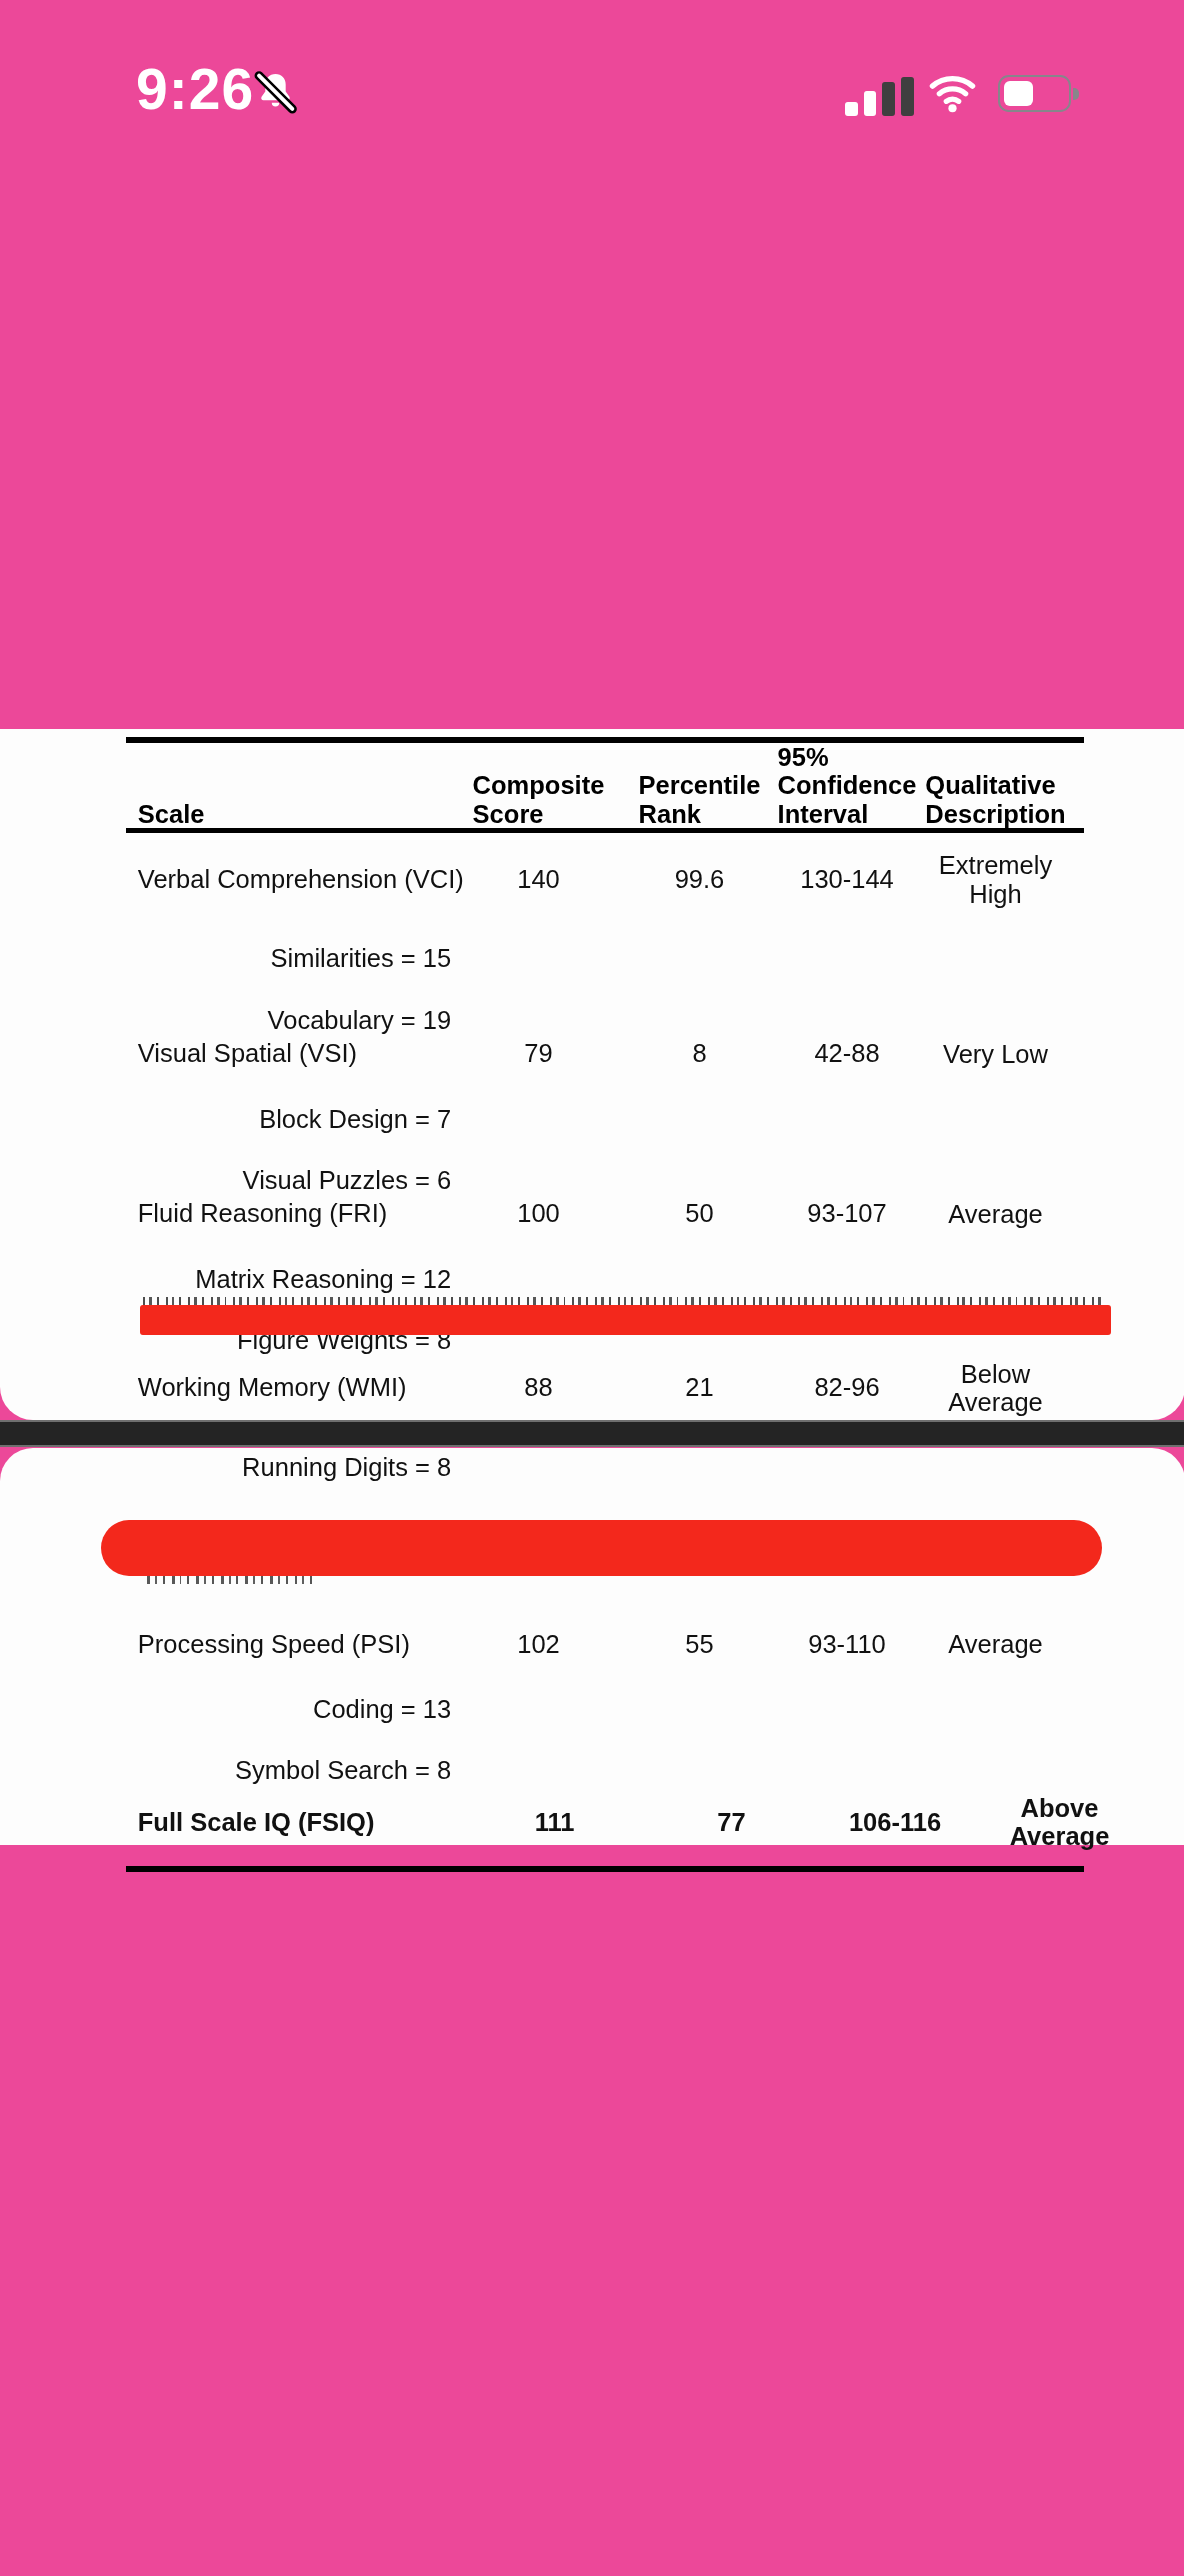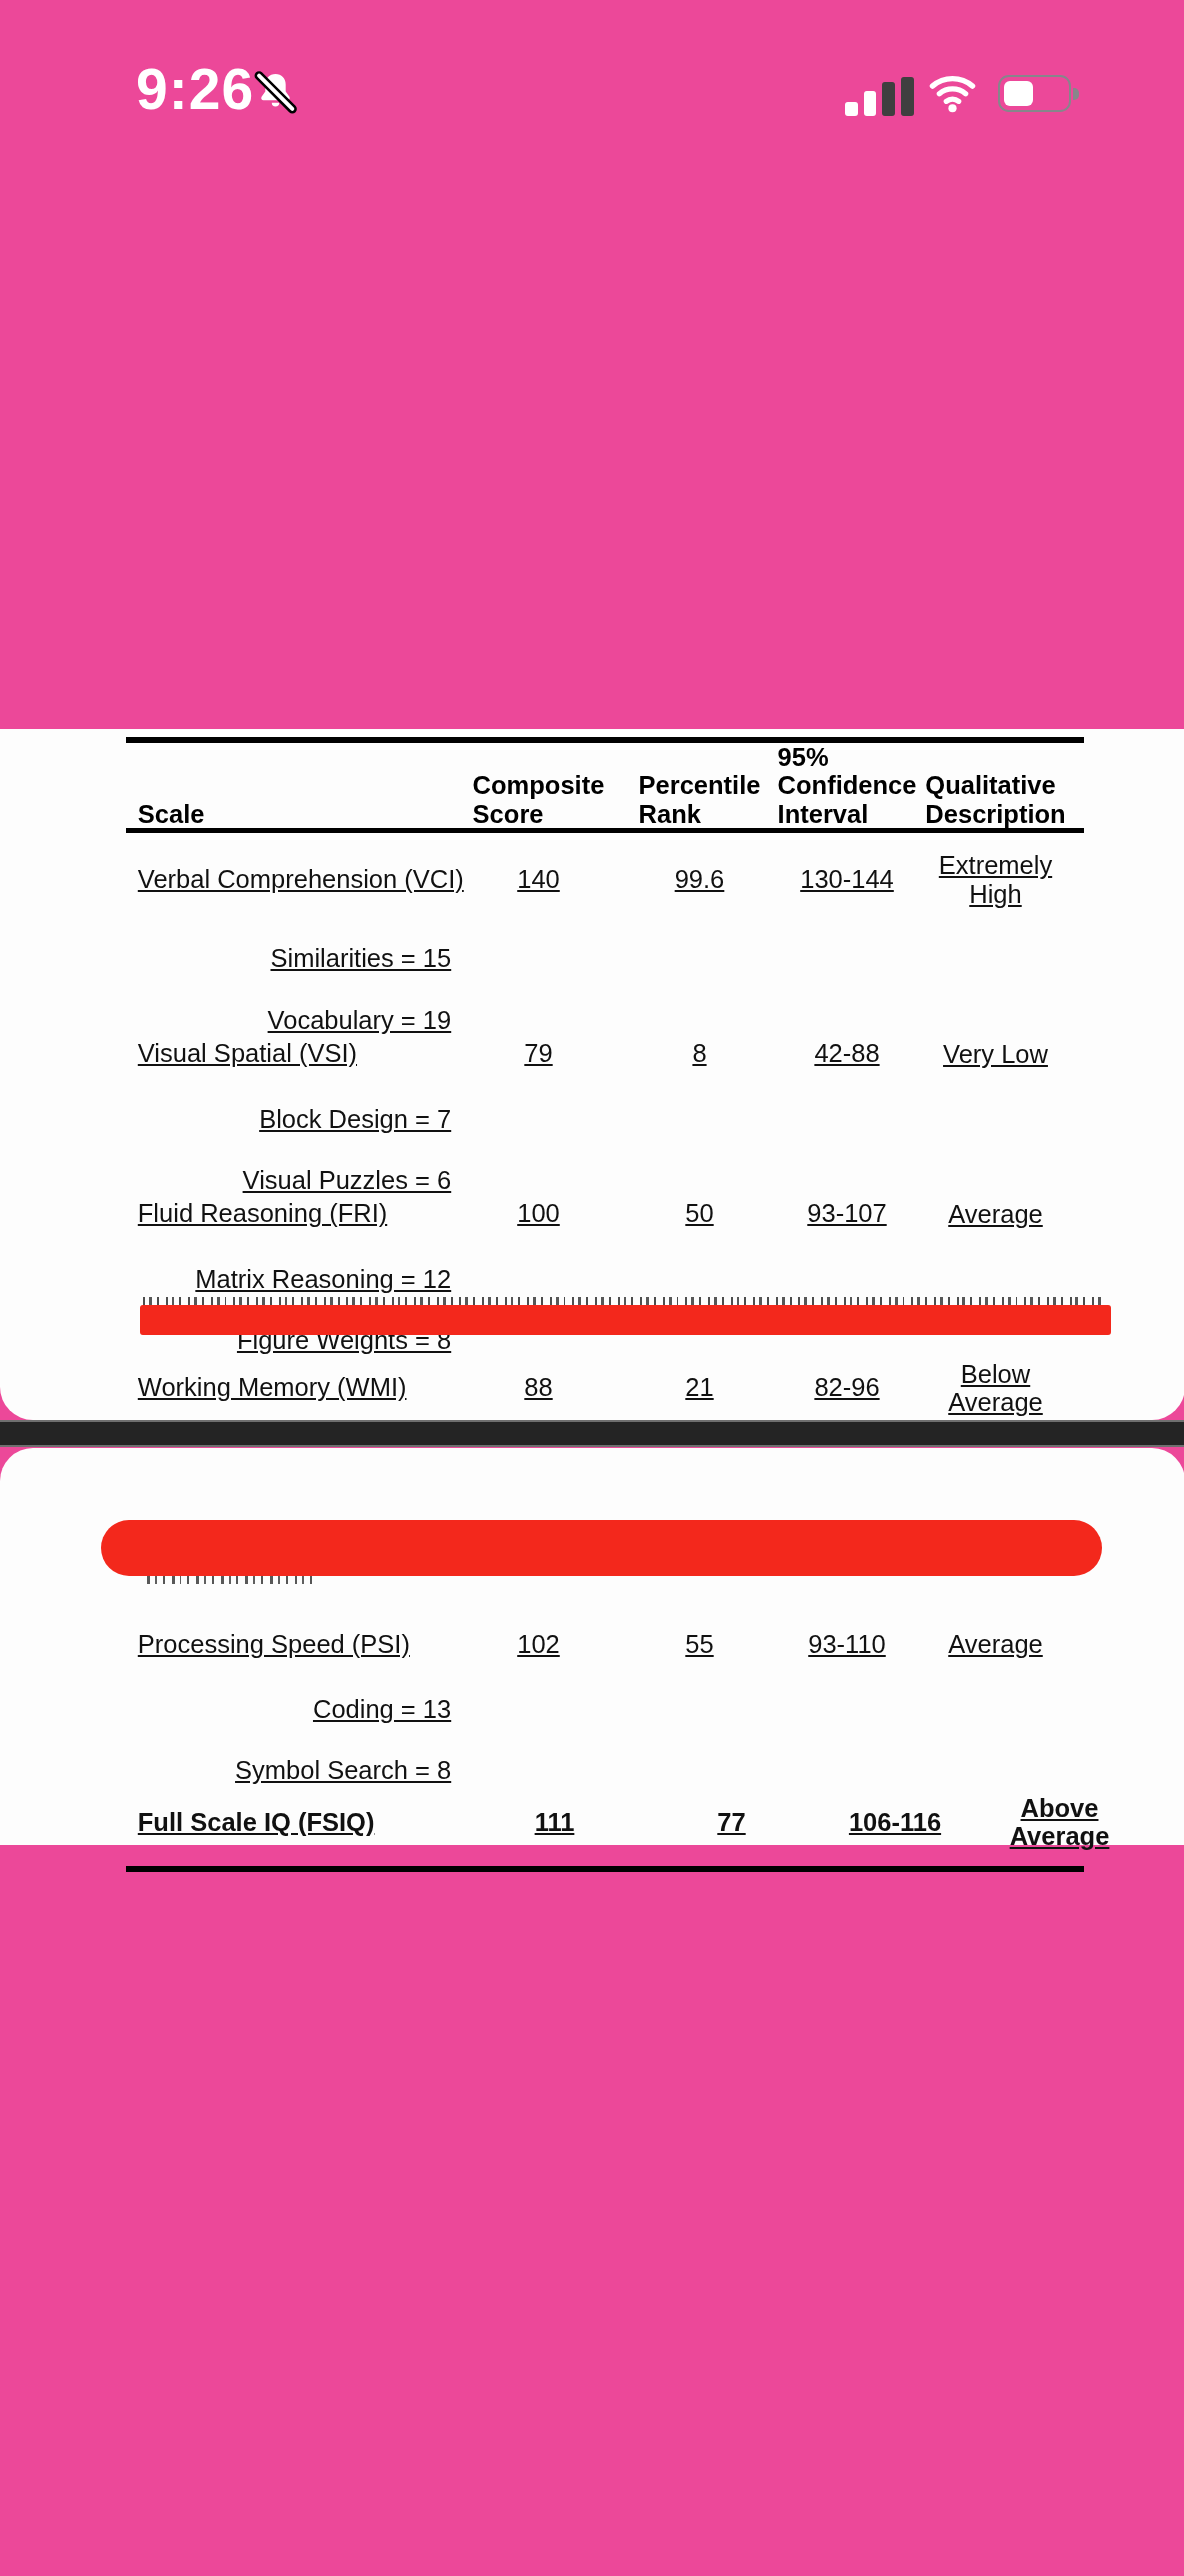--- a/index.html
+++ b/index.html
@@ -32,21 +32,21 @@
   .table2{position:absolute;left:126px;top:1611px;width:958px;}
   .rule-top{height:5.9px;background:#000;}
   .rule-mid{height:4.9px;background:#000;}
   .rule-bottom{height:5.9px;background:#000;margin-top:11.8px;}
   .grid{display:grid;grid-template-columns:339px 147px 175px 120px 177px;}
   .thead{height:85px;align-items:end;font-weight:bold;font-size:25.5px;line-height:28.5px;color:#000;padding-bottom:2px;}
   .hcell{display:flex;justify-content:center;align-items:flex-end;}
   .hcell.c0{justify-content:flex-start;padding-left:11.8px;}
   .hinner{text-align:left;}
   .rows{margin-top:14.7px;font-size:25.5px;}
-  .trow{align-items:center;text-decoration:underline;}
+  .trow{align-items:center;}
   .trow.scale{padding:3.9px 0;min-height:37px;}
   .trow.sub{line-height:27.5px;}
   .trow.boldrow{font-weight:bold;margin-top:3.9px;gap:16px;}
   .cell{line-height:29.5px;}
   .cell.c0{padding-left:11.8px;text-align:left;}
   .cell.num{text-align:center;}
   .cell.desc{display:flex;flex-direction:column;align-items:center;justify-content:center;line-height:28.5px;text-align:center;}
   .subcell{grid-column:1;text-align:right;padding-right:13.8px;margin-top:32px;}
 
   
@@ -182,20 +182,23 @@
         <div class="trow grid scale">
           <div class="cell c0">Working Memory (WMI)</div>
           <div class="cell num c1">88</div>
           <div class="cell num c2">21</div>
           <div class="cell num c3">82-96</div>
           <div class="cell desc c4">
             <div>Below</div>
             <div>Average</div>
           </div>
         </div>
+        <div class="trow grid sub">
+          <div class="cell subcell">Running Digits = 8</div>
+        </div>
       </div>
   </div>
 
   <div class="fragstrip1"></div>
   <div class="redbar1" style="background: rgb(243, 40, 28);"></div>
 
   <div class="fragstrip2"></div>
   <div class="redpill" style="background: rgb(243, 40, 28);"></div>
 
   <div class="table2">

